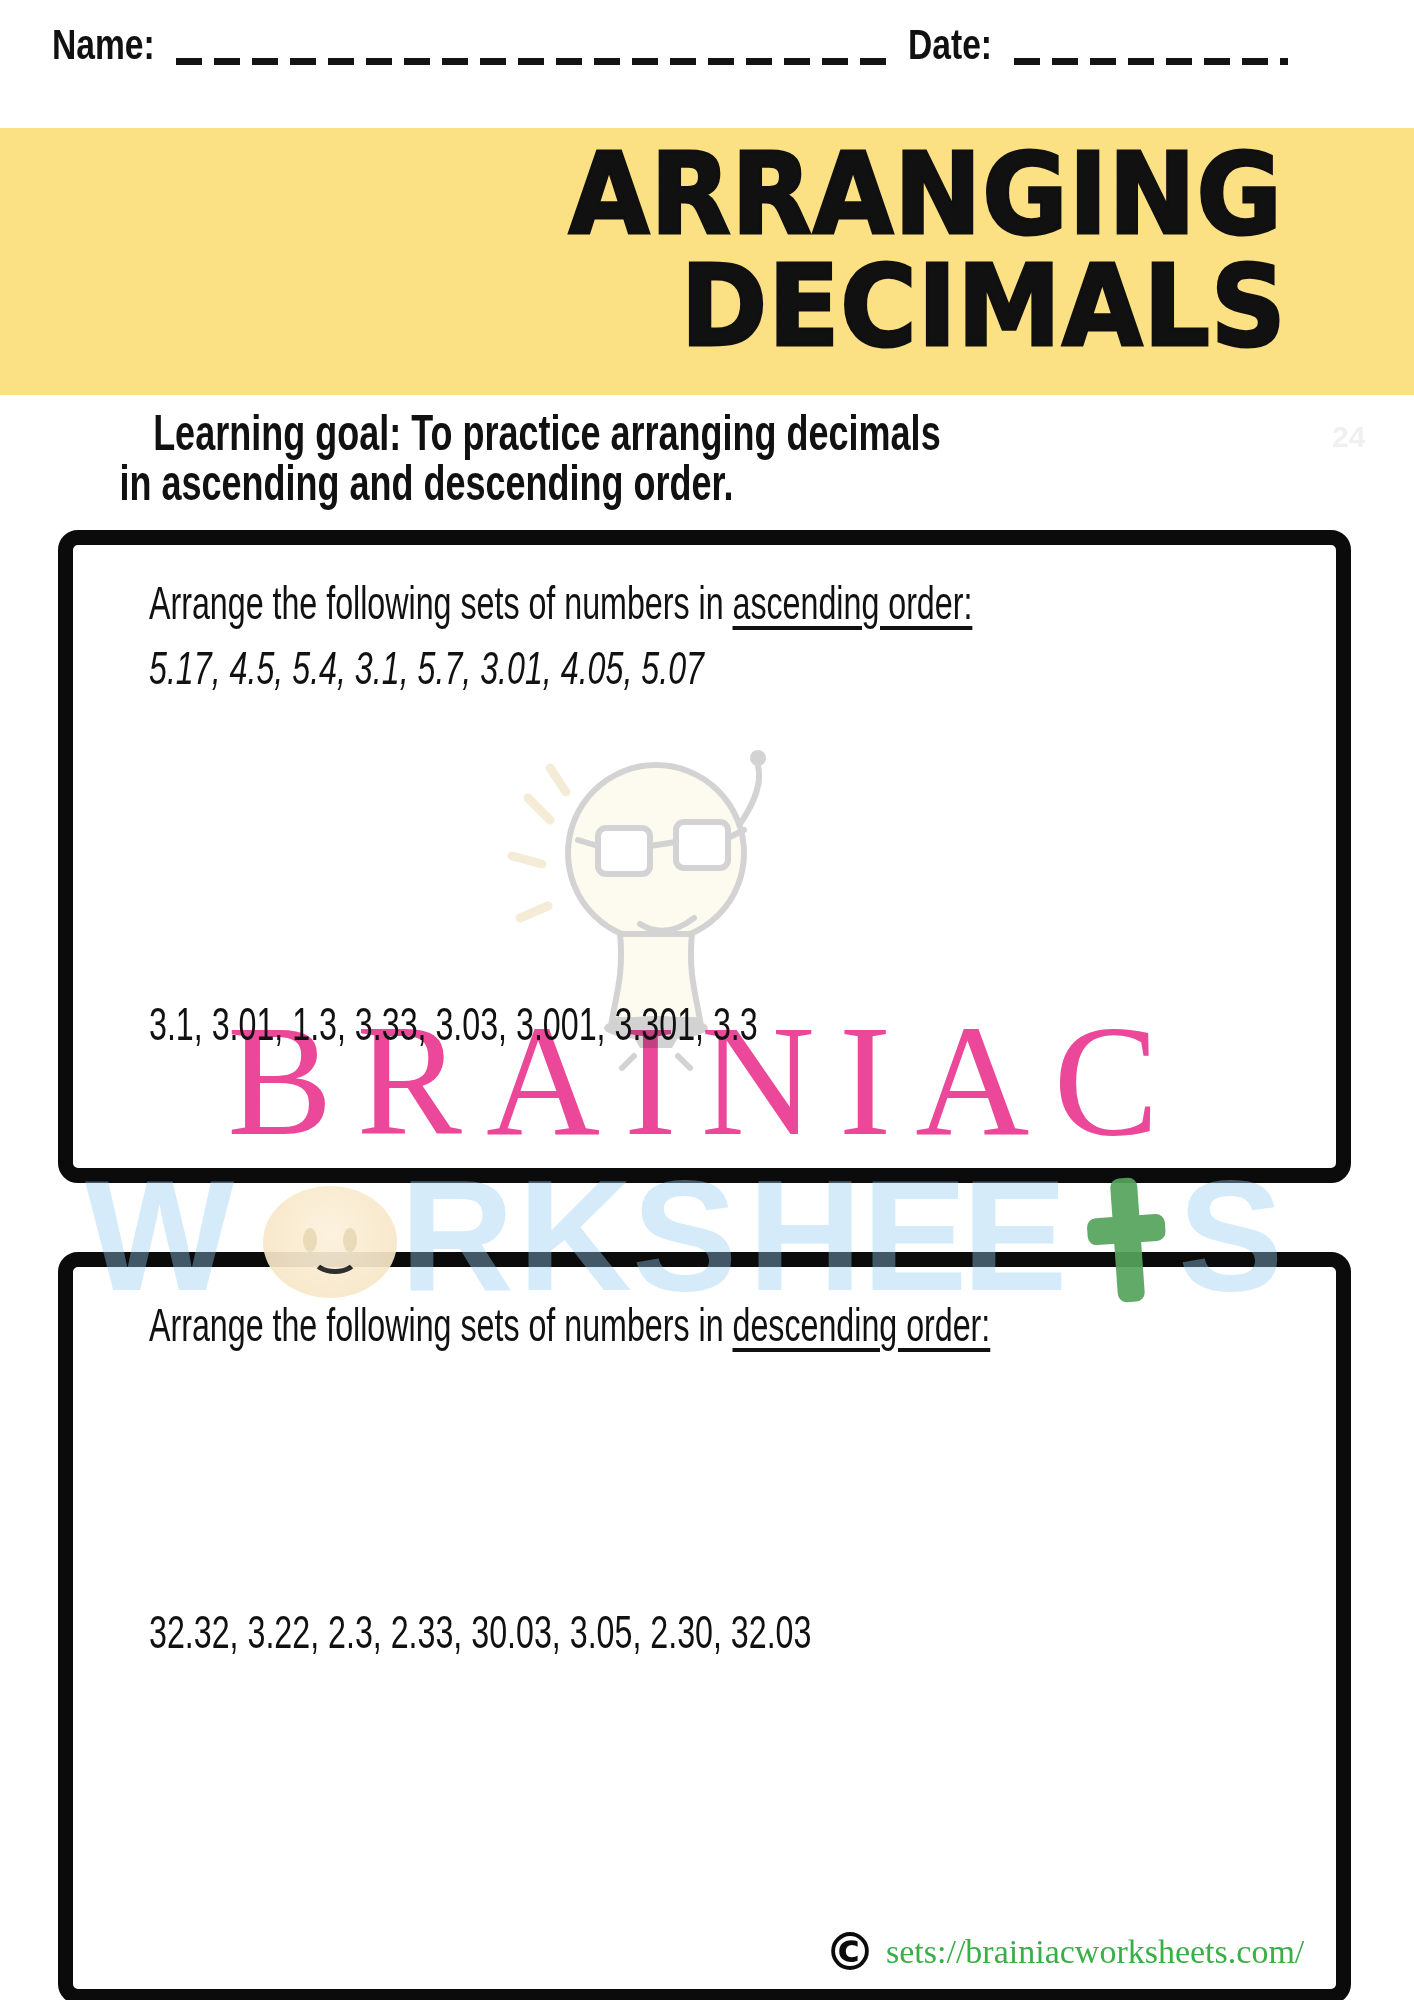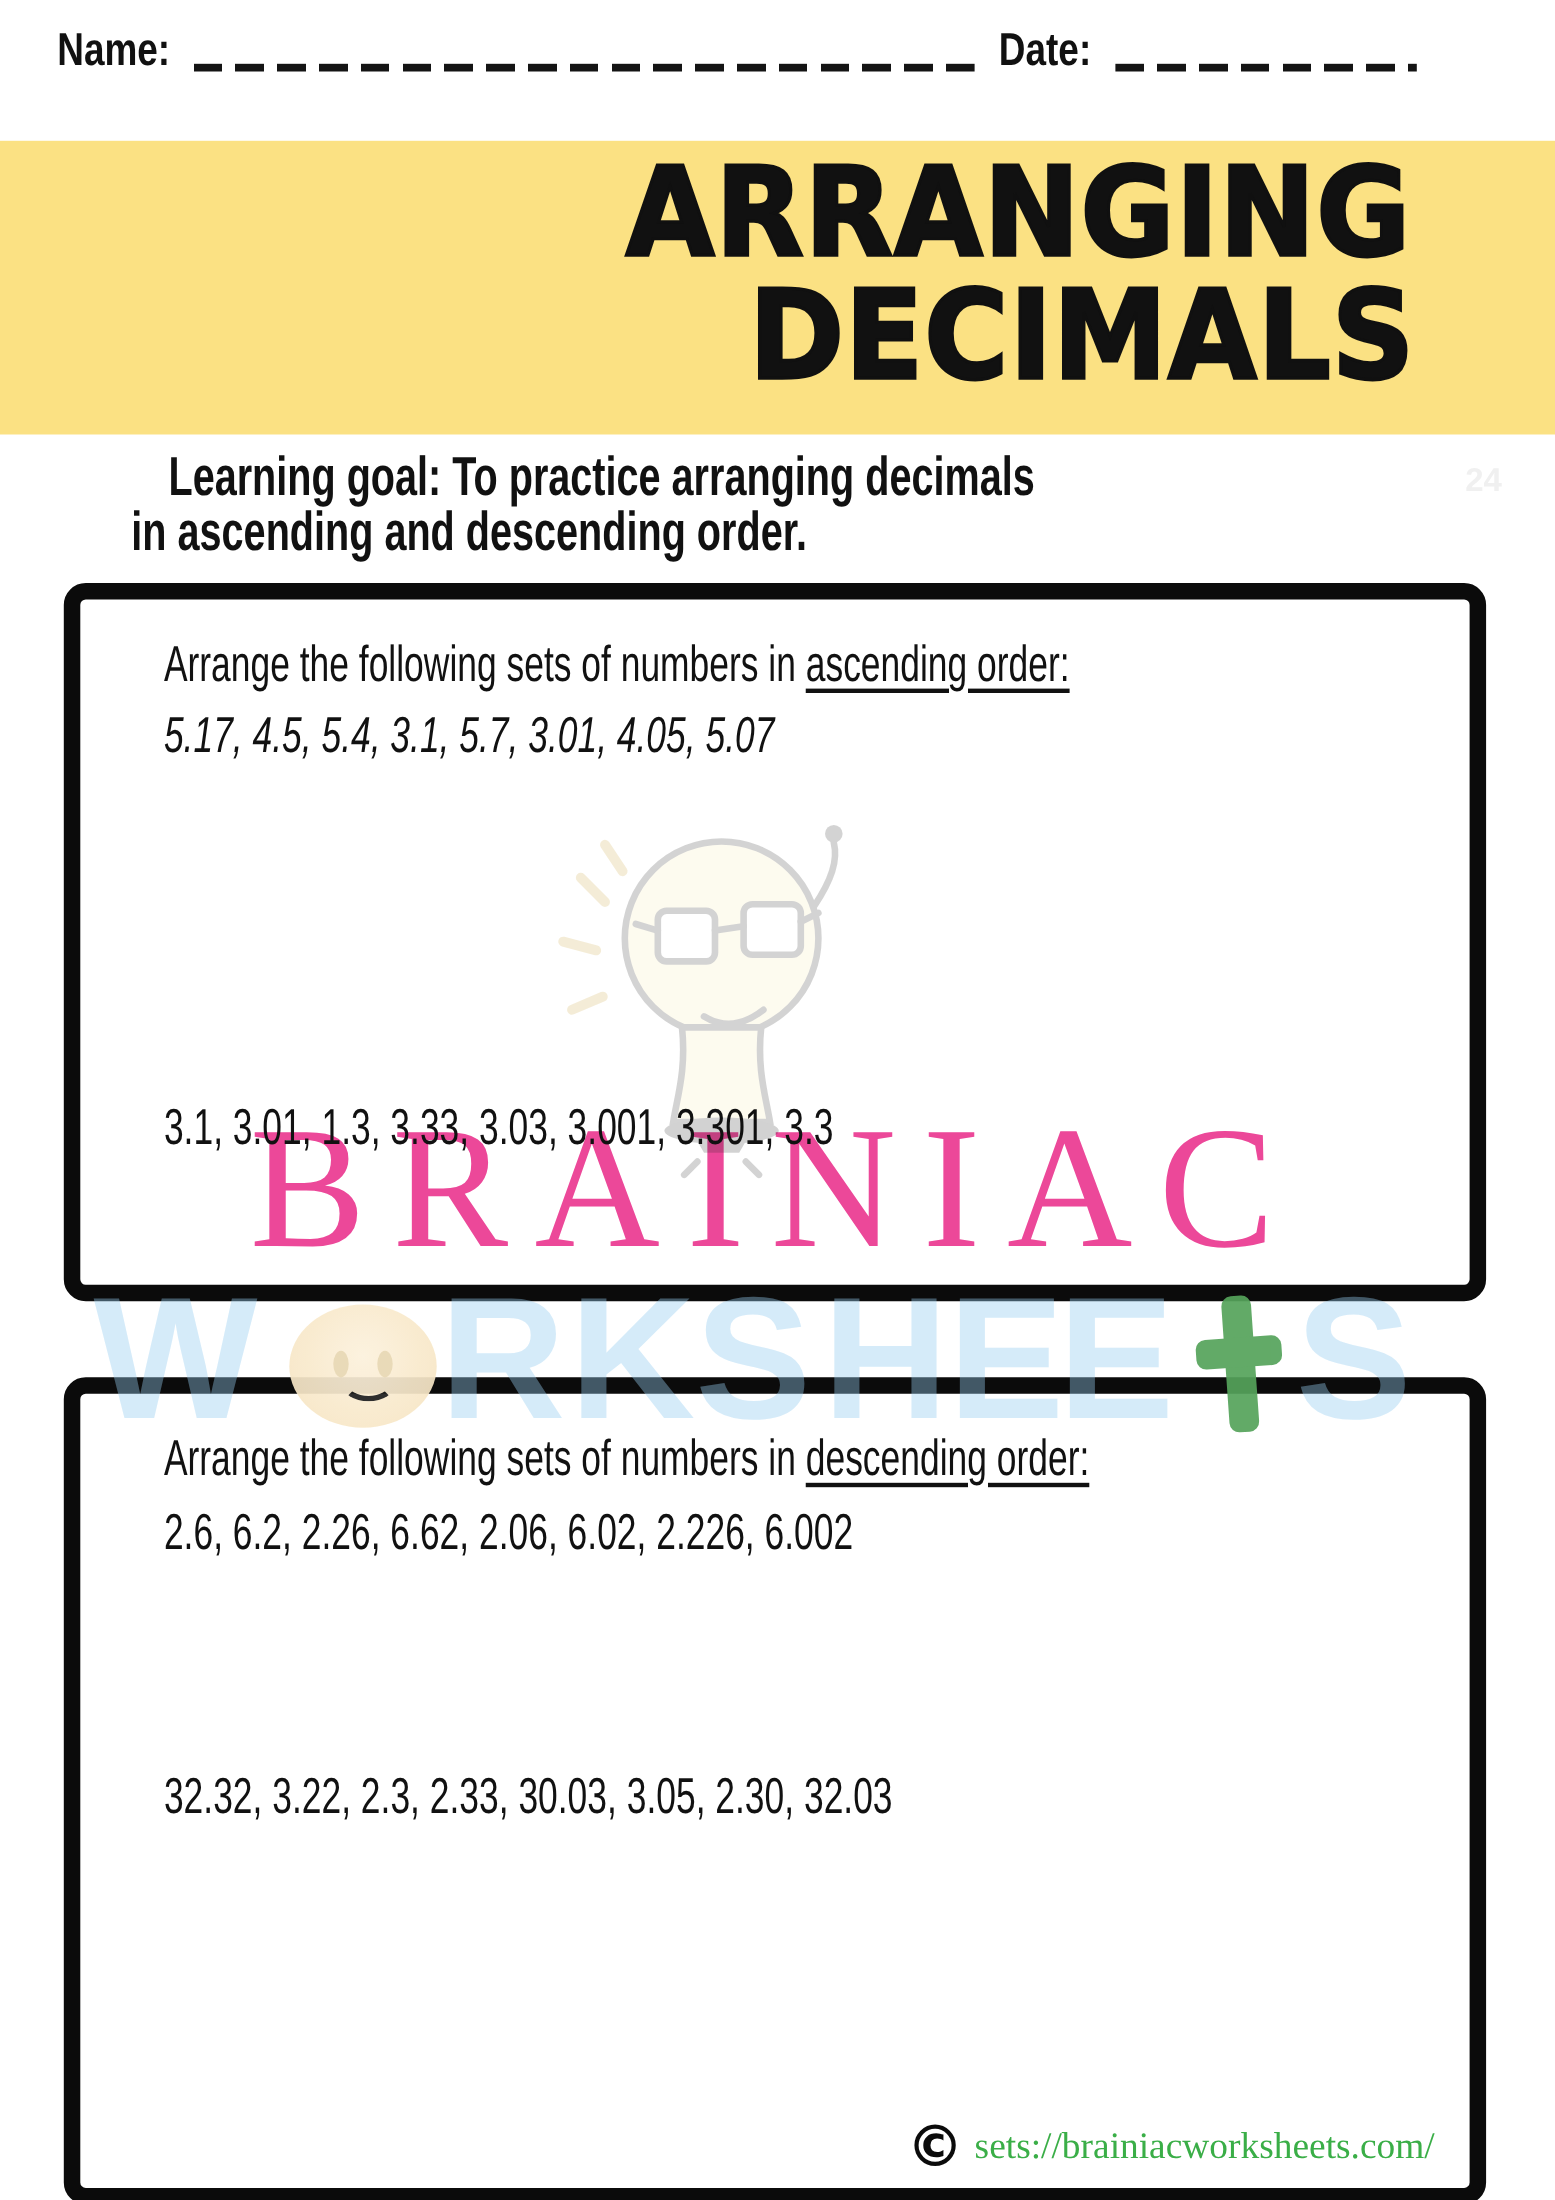--- a/index.html
+++ b/index.html
@@ -148,21 +148,20 @@
     <span class="ws-letter" style="left:962px;">E</span>
     <div class="plus-t">
         <div class="v"></div>
         <div class="h"></div>
       </div>
     <span class="ws-letter" style="left:1178px;">S</span>
   </div>
 
   <div class="abs qbox" style="left:58px;top:1252px;height:752px;">
     <p style="top:30px;"><span class="cx"><span>Arrange the following sets of numbers in </span><span class="uline">descending order:</span></span></p>
-    <p style="top:97px;"><span class="cx">2.6, 6.2, 2.26, 6.62, 2.06, 6.02, 2.226, 6.002</span></p>
     <p style="top:337px;"><span class="cx">32.32, 3.22, 2.3, 2.33, 30.03, 3.05, 2.30, 32.03</span></p>
   </div>
 
   <div class="abs footer">
     <span class="copy">©</span>
     <span class="url">sets://brainiacworksheets.com/</span>
   </div>
 
 </div>
 

